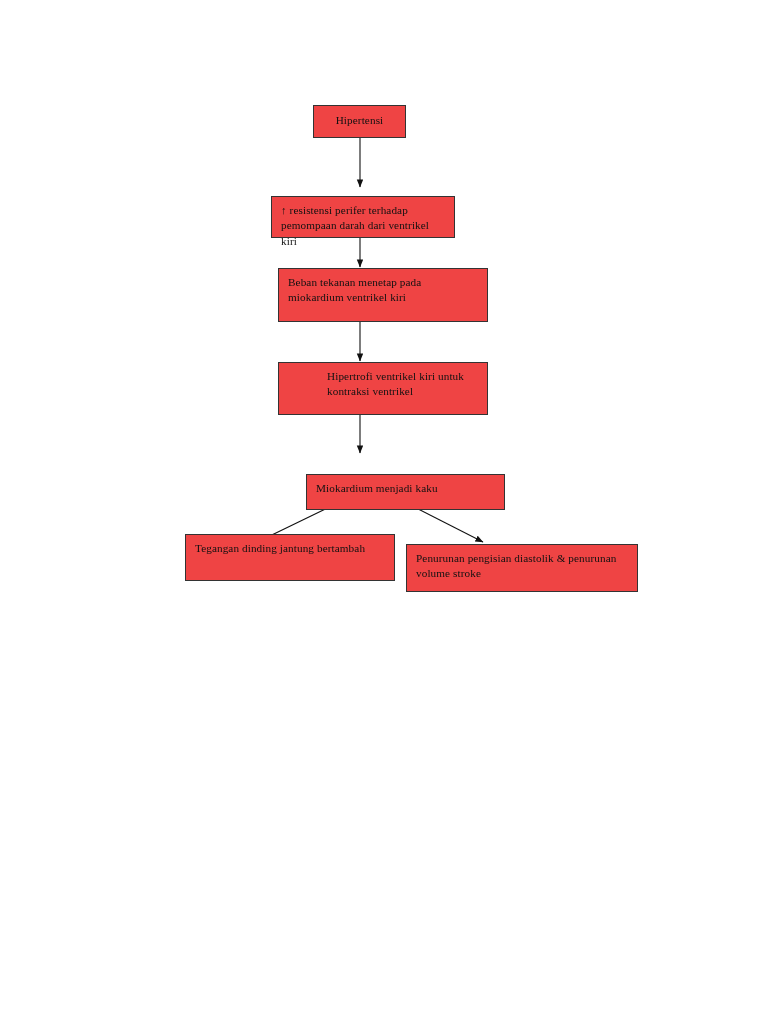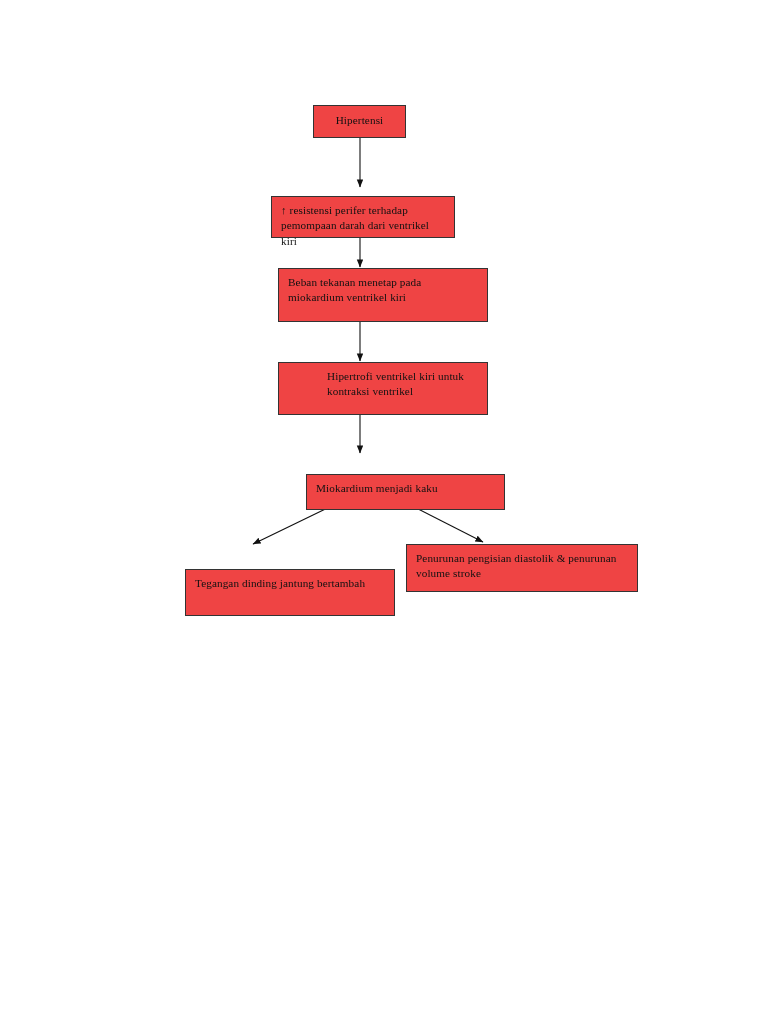--- a/index.html
+++ b/index.html
@@ -80,21 +80,21 @@
       </div>
       <div class="node" style="left: 278px; top: 268px; width: 210px; height: 54px; font-family: Liberation Serif, serif;">
         <span class="node-text">Beban tekanan menetap pada miokardium ventrikel kiri</span>
       </div>
       <div class="node" style="left: 278px; top: 362px; width: 210px; height: 53px; padding-left: 48px;">
         <span class="node-text">Hipertrofi ventrikel kiri untuk kontraksi ventrikel</span>
       </div>
       <div class="node" style="left: 306px; top: 454px; width: 199px; height: 36px; margin-top: 20px;">
         <span class="node-text">Miokardium menjadi kaku</span>
       </div>
-      <div class="node" style="left: 185px; top: 569px; width: 210px; height: 47px;">
+      <div class="node" style="left: 185px; top: 534px; width: 210px; height: 47px;">
         <span class="node-text">Tegangan dinding jantung bertambah</span>
       </div>
       <div class="node" style="left: 406px; top: 544px; width: 232px; height: 48px;">
         <span class="node-text">Penurunan pengisian diastolik &amp; penurunan volume stroke</span>
       </div>
     </div>
 
 </div>
 
 </body></html>

